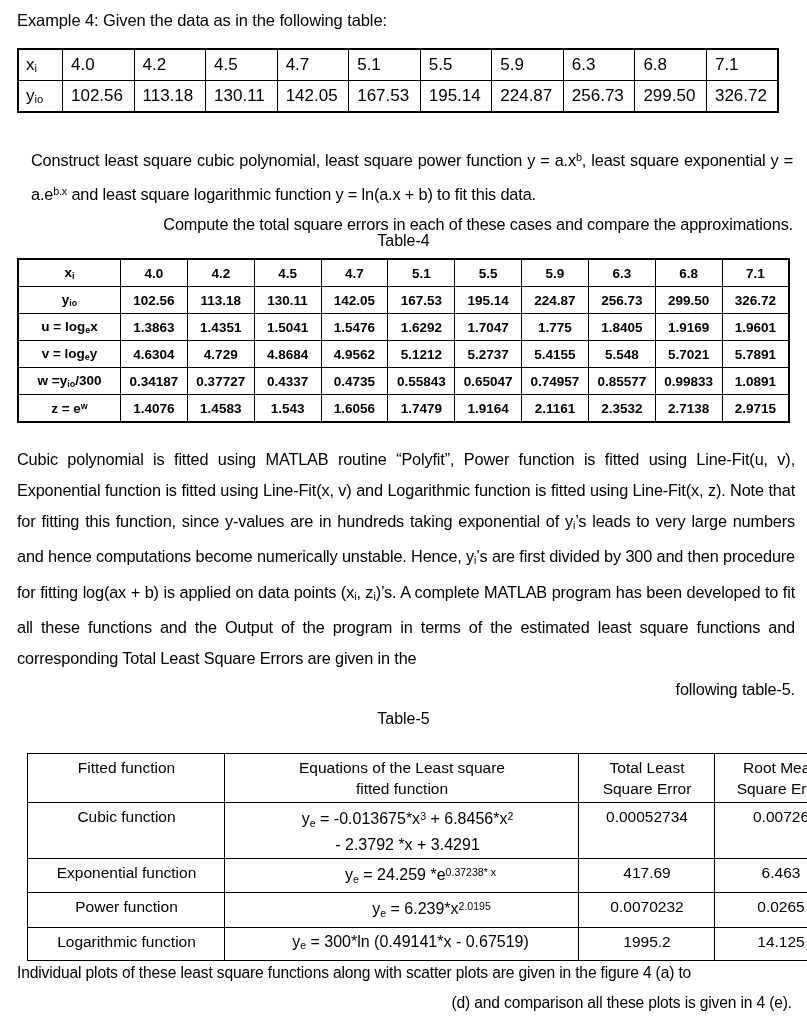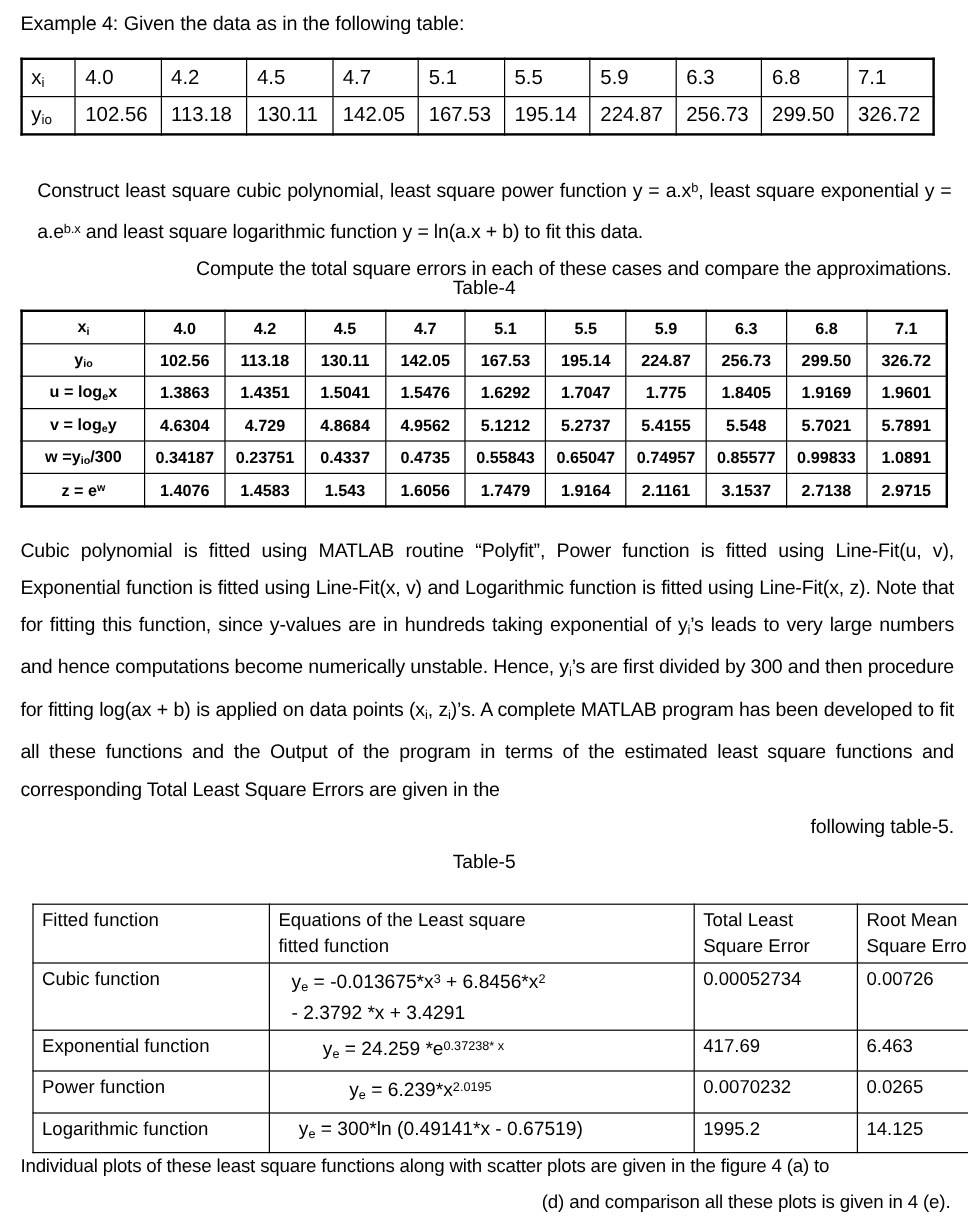--- a/index.html
+++ b/index.html
@@ -99,21 +99,21 @@
   
   #table-5 {
     left: 27px;
     top: 753px;
     width: 763px;
     border: 1.6px solid #000;
   }
   #table-5 td {
     font-size: 15.5px;
     padding: 3px 6px 3px 7px;
-    text-align: left;
+    text-align: center;
     vertical-align: top;
     line-height: 21px;
   }
   #table-5 td.c-fn    { width: 183px; }
   #table-5 td.c-eq    { width: 340px; }
   #table-5 td.c-tlse  { width: 122px; }
   #table-5 td.c-rmse  { width: 118px; }
   #table-5 td.eqcell  { font-size: 16px; }
   #table-5 td.eqcell.indent { padding-left: 18px; margin-top: 16px; }
 
@@ -221,40 +221,40 @@
         <td>5.1212</td>
         <td>5.2737</td>
         <td>5.4155</td>
         <td>5.548</td>
         <td>5.7021</td>
         <td>5.7891</td>
       </tr>
       <tr>
         <td class="rowlbl">w =y<sub>io</sub>/300</td>
         <td>0.34187</td>
-        <td>0.23751</td>
+        <td>0.37727</td>
         <td>0.4337</td>
         <td>0.4735</td>
         <td>0.55843</td>
         <td>0.65047</td>
         <td>0.74957</td>
         <td>0.85577</td>
         <td>0.99833</td>
         <td>1.0891</td>
       </tr>
       <tr>
         <td class="rowlbl">z = e<sup>w</sup></td>
         <td>1.4076</td>
         <td>1.4583</td>
         <td>1.543</td>
         <td>1.6056</td>
         <td>1.7479</td>
         <td>1.9164</td>
         <td>2.1161</td>
-        <td>3.1537</td>
+        <td>2.3532</td>
         <td>2.7138</td>
         <td>2.9715</td>
       </tr>
     </tbody>
   </table>
 
   <div class="para" style="left:17px; top:444px; width:778px;">
     <span>Cubic polynomial is fitted using MATLAB routine “Polyfit”, Power function is fitted using</span>
     <span>Line-Fit(u, v), Exponential function is fitted using Line-Fit(x, v) and Logarithmic function is</span>
     <span>fitted using Line-Fit(x, z). Note that for fitting this function, since y-values are in hundreds</span>

